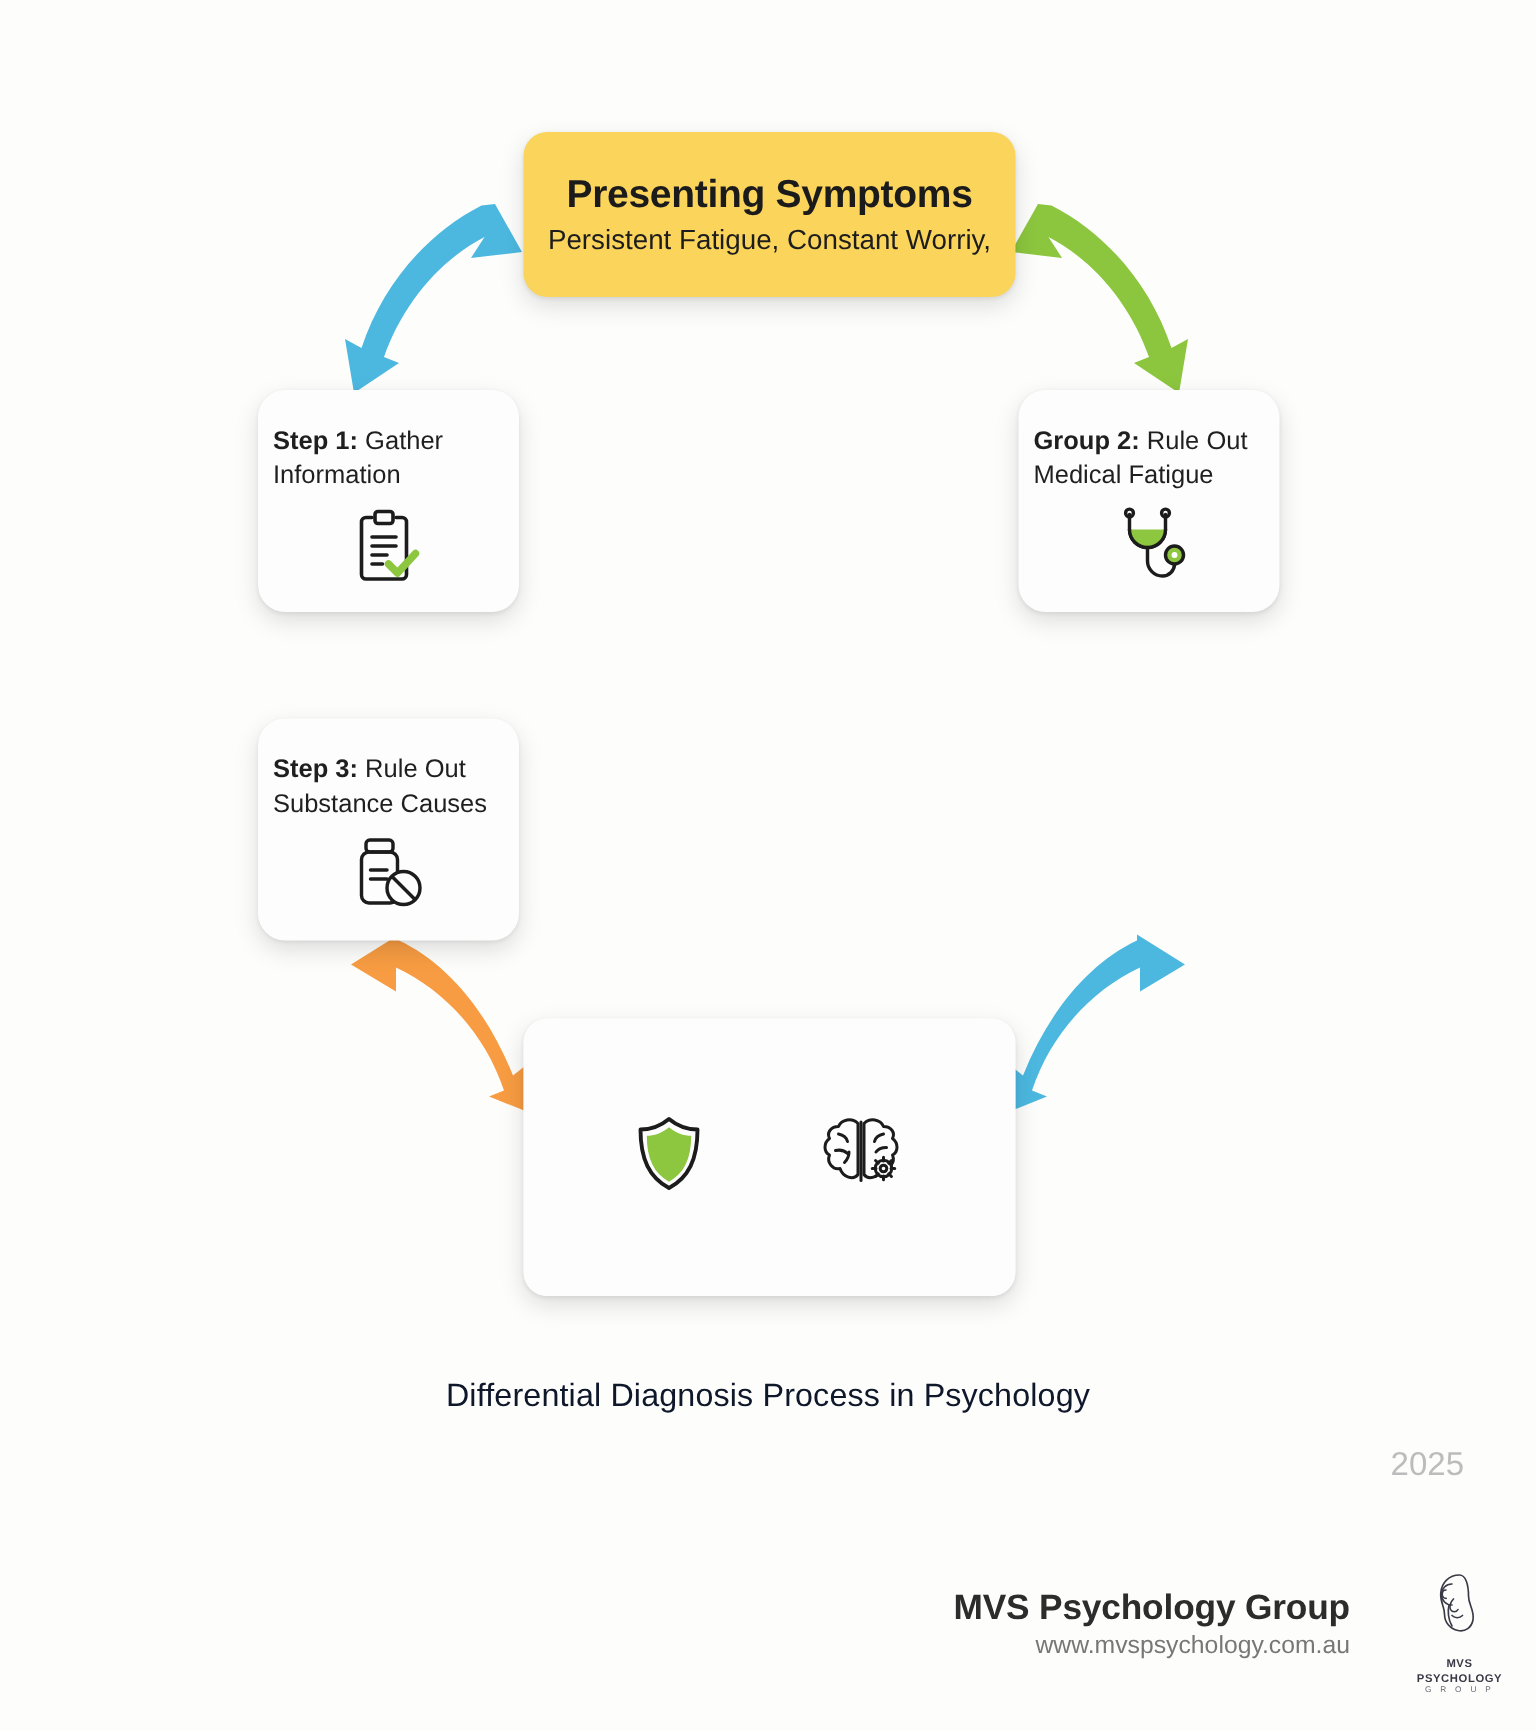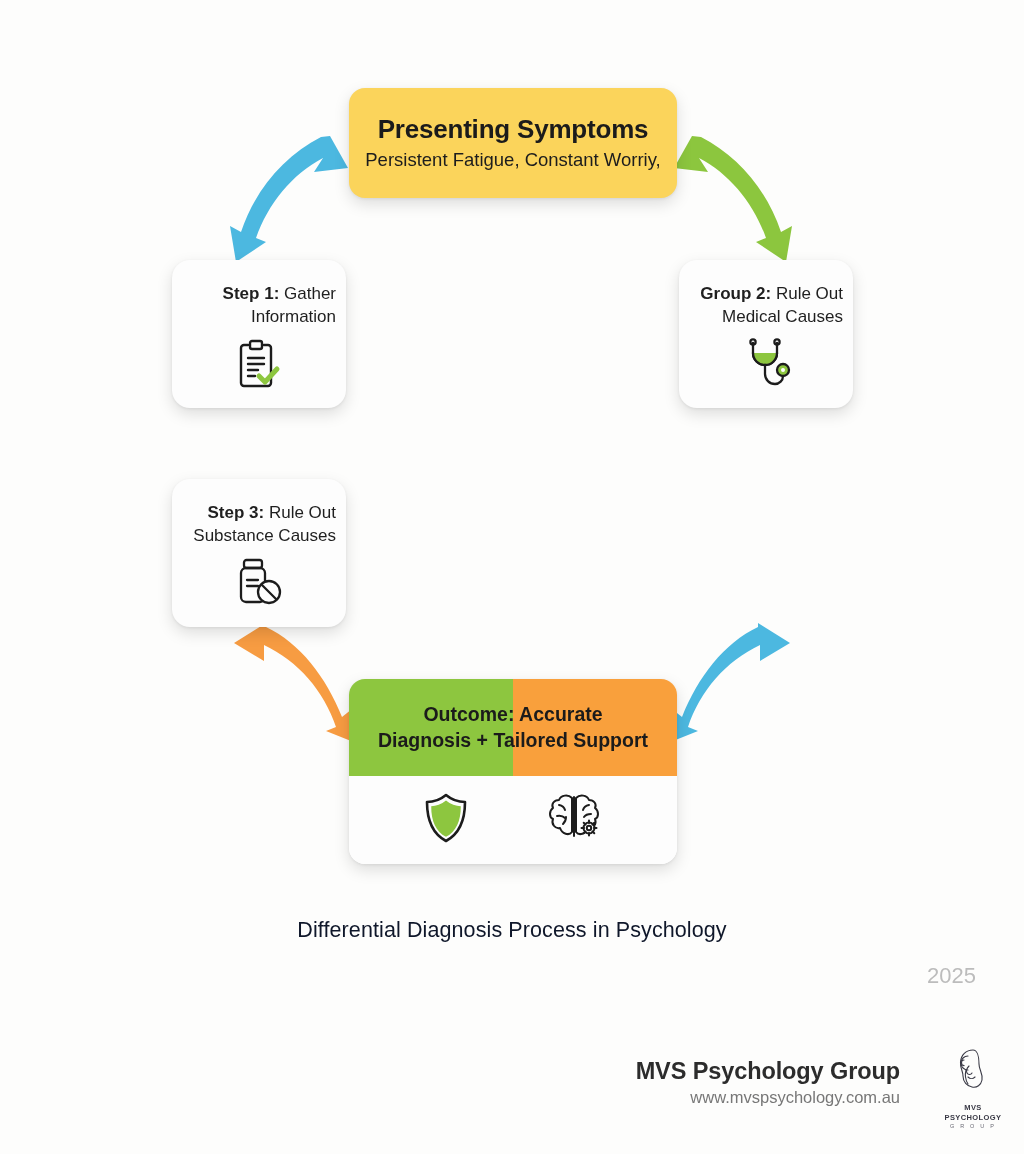--- a/index.html
+++ b/index.html
@@ -37,21 +37,21 @@
     font-size: 18.5px; color: #1d1d1d; line-height: 1.28;
     margin-top: 3px; max-width: 310px;
   }
 
   
   .step {
     width: 174px; height: 148px;
     display: flex; flex-direction: column;
     align-items: center; justify-content: flex-start;
     padding-top: 23px;
-    text-align: right;
+    text-align: left;
     z-index: 6;
   }
   .step .label {
     font-size: 17px; color: #1f1f1f; line-height: 1.33;
     padding: 0 10px;
   }
   .step .label b { font-weight: bold; }
   .step .icon { margin-top: 10px; }
 
   #step1 { left: 172px; top: 260px; }
@@ -172,21 +172,21 @@
         <path d="M14 7 H10 a3 3 0 0 0 -3 3 V45 a3 3 0 0 0 3 3 H34 a3 3 0 0 0 3 -3 V10 a3 3 0 0 0 -3 -3 H30"></path>
         <rect x="16" y="3" width="12" height="8" rx="2"></rect>
         <path d="M14 20 H30 M14 26 H30 M14 32 H24 M14 38 H21"></path>
         <path d="M25 38 l6 6 l12 -13" stroke="#8dc63f" stroke-width="5"></path>
       </svg>
     </div>
   </div>
 
   <div class="card step" id="step2">
     <div class="label">
-      <b>Group 2:</b><span> Rule Out Medical Causes</span>
+      <b>Group 2:</b><span> Rule Out Medical Fatigue</span>
     </div>
     <div class="icon">
       <svg width="52" height="52" viewBox="0 0 52 52" fill="none" stroke="#1c1c1c" stroke-width="2.3" stroke-linecap="round" stroke-linejoin="round">
         <path d="M13 5 v10 a12 12 0 0 0 24 0 V5"></path>
         <path d="M13 15 a12 12 0 0 0 24 0" fill="#8dc63f" stroke="none"></path>
         <path d="M13 15 a12 12 0 0 0 24 0"></path>
         <circle cx="13" cy="4" r="2.6"></circle>
         <circle cx="37" cy="4" r="2.6"></circle>
         <path d="M25 27 v9 a10 10 0 0 0 10 10 a8 8 0 0 0 8 -8 v-3"></path>
         <circle cx="43" cy="32" r="6" fill="#8dc63f" stroke="#1c1c1c"></circle>
@@ -205,28 +205,20 @@
         <path d="M12 11 h14 a5 5 0 0 1 5 5 v24 a5 5 0 0 1 -5 5 H12 a5 5 0 0 1 -5 -5 V16 a5 5 0 0 1 5 -5 Z"></path>
         <path d="M13 23 h11 M13 29 h11"></path>
         <circle cx="35" cy="35" r="11" fill="#fdfdfd"></circle>
         <path d="M27.5 27.5 l15 15"></path>
       </svg>
     </div>
   </div>
 
 
   <div class="card" id="outcome">
-    <div class="band">
-      <div class="half-green"></div>
-      <div class="half-orange"></div>
-      <div class="band-text">
-        <span>Outcome: Accurate</span><br>
-        <span>Diagnosis + Tailored Support</span>
-      </div>
-    </div>
     <div class="icons">
       <span>
         <svg width="46" height="52" viewBox="0 0 46 52" fill="none" stroke="#1c1c1c" stroke-width="2.6" stroke-linecap="round" stroke-linejoin="round">
           <path d="M23 3 C17 8 10 10 4 10 C4 30 10 42 23 49 C36 42 42 30 42 10 C36 10 29 8 23 3 Z"></path>
           <path d="M23 8.5 C18.5 12.5 13 14.2 8.2 14.2 C8.2 29.5 13 39.5 23 44.8 C33 39.5 37.8 29.5 37.8 14.2 C33 14.2 27.5 12.5 23 8.5 Z" fill="#8dc63f" stroke="none"></path>
         </svg>
       </span>
       <span>
         <svg width="58" height="52" viewBox="0 0 58 52" fill="none" stroke="#1c1c1c" stroke-width="2" stroke-linecap="round" stroke-linejoin="round">
           <path d="M27 6 C23 2 16 3 14 8 C9 8 6 12 8 16 C4 19 4 25 8 27 C6 32 10 37 15 36 C17 42 24 44 27 40 Z"></path>

